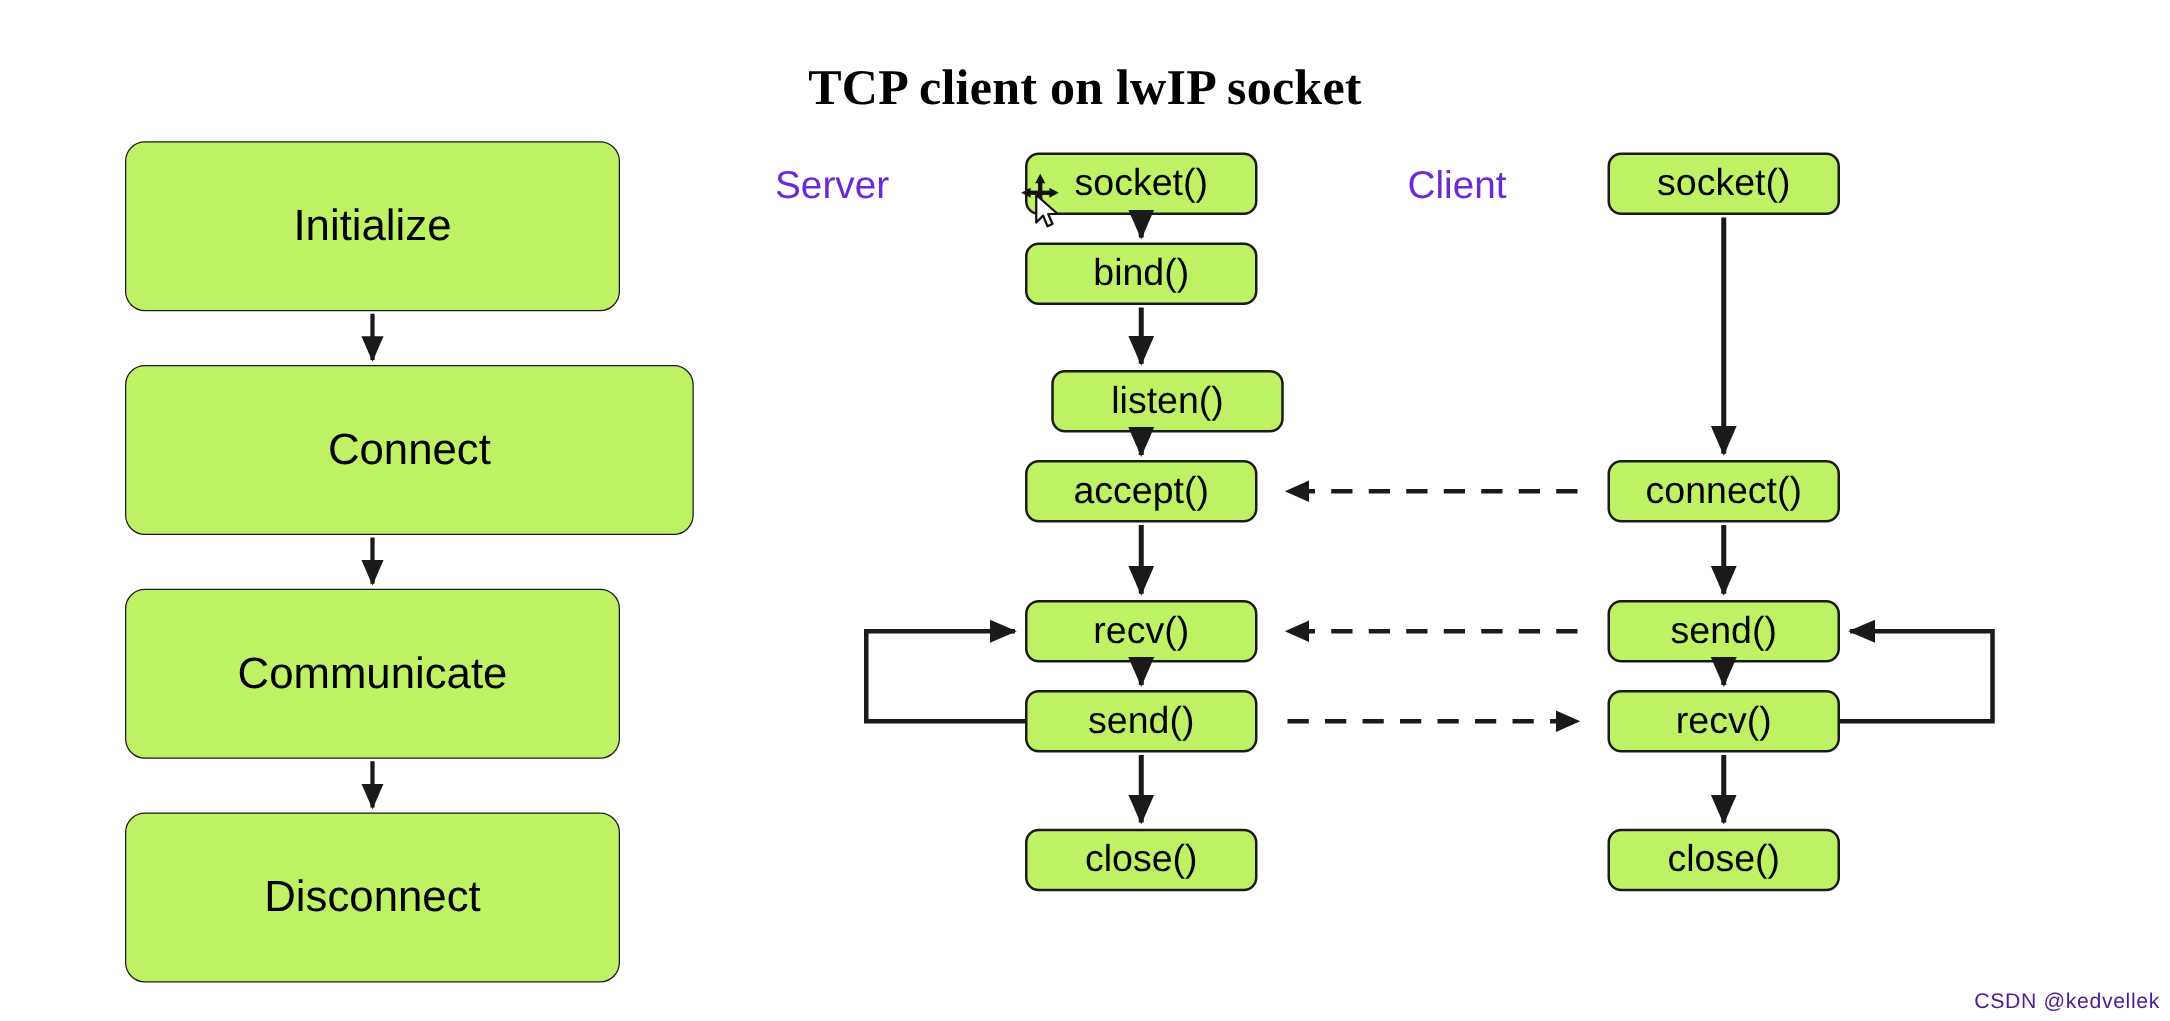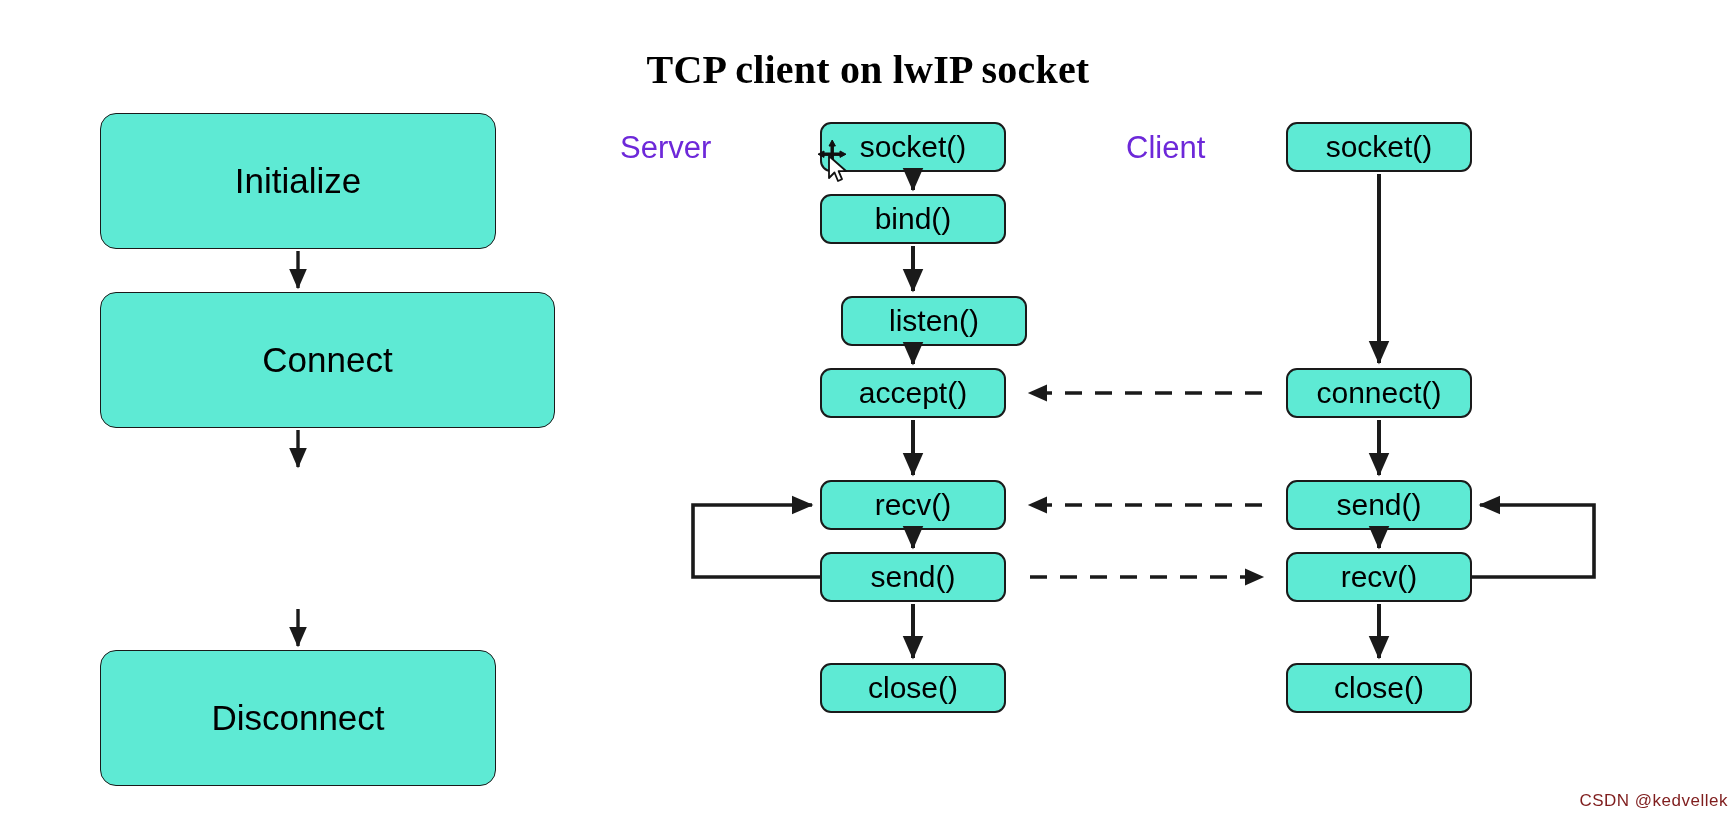--- a/index.html
+++ b/index.html
@@ -27,21 +27,21 @@
     color: #000000;
     letter-spacing: 0.2px;
     margin-top: 32px;
   }
   
   .box {
     position: absolute;
     box-sizing: border-box;
     border: 1.6px solid #1a1a1a;
     border-radius: 14px;
-    background: #5eead4;
+    background: #bef264;
     display: flex;
     align-items: center;
     justify-content: center;
     color: #000000;
     font-family: "Liberation Sans", sans-serif;
   }
   .stage-box {
     font-size: 35px;
     border-width: 1.6px;
     border-radius: 16px;
@@ -56,21 +56,21 @@
     font-size: 31px;
     color: #6d28d9;
     font-family: "Liberation Sans", sans-serif;
     white-space: nowrap;
   }
   .watermark {
     position: absolute;
     right: 8px;
     bottom: 6px;
     font-size: 17px;
-    color: #7f1d1d;
+    color: #4c1d95;
     font-family: "Liberation Sans", sans-serif;
     letter-spacing: 0.5px;
   }
   svg.overlay {
     position: absolute;
     left: 0;
     top: 0;
     width: 1736px;
     height: 817px;
     pointer-events: none;
@@ -85,20 +85,23 @@
 
 <div id="canvas">
 
   <div id="title">TCP client on lwIP socket</div>
 
   <div class="box stage-box" style="left:100px;top:113px;width:396px;height:136px;">
     <span>Initialize</span>
   </div>
   <div class="box stage-box" style="left:100px;top:292px;width:455px;height:136px;">
     <span>Connect</span>
+  </div>
+  <div class="box stage-box" style="left:100px;top:471px;width:396px;height:136px;">
+    <span>Communicate</span>
   </div>
   <div class="box stage-box" style="left:100px;top:650px;width:396px;height:136px;">
     <span>Disconnect</span>
   </div>
 
   <div class="col-label" style="left:620px;top:130px;">Server</div>
   <div class="col-label" style="left:1126px;top:130px;">Client</div>
 
   <div class="box call-box" style="left:820px;top:122px;width:186px;height:50px;">
     <span>socket()</span>

